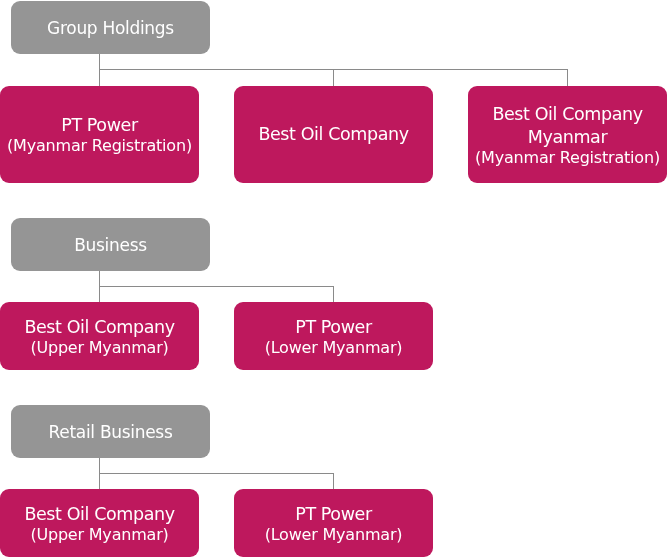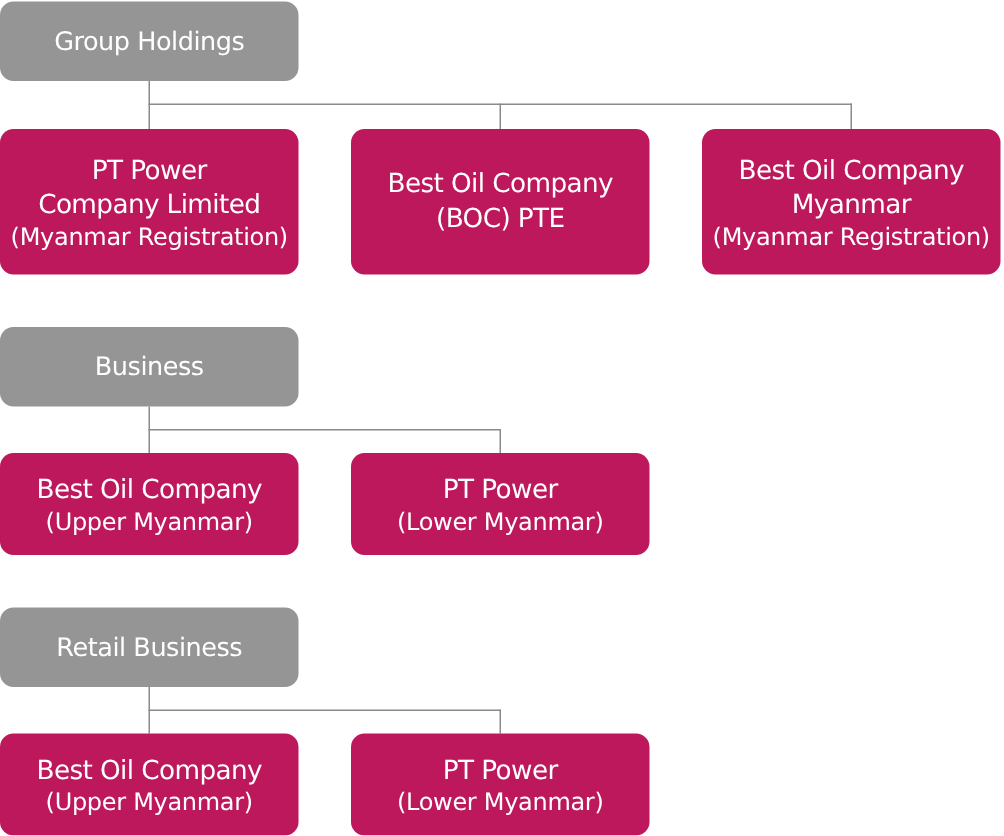--- a/index.html
+++ b/index.html
@@ -1,45 +1,43 @@
 <!DOCTYPE html>
 <html><head>
 <meta charset="utf-8">
 <style>
   html, body { margin: 0; padding: 0; background: #ffffff; }
   body { width: 669px; height: 557px; position: relative; overflow: hidden;
          font-family: "DejaVu Sans", sans-serif; }
   .box { position: absolute; border-radius: 9px; color: #ffffff; display: flex;
          flex-direction: column; align-items: center; justify-content: center;
          text-align: center; box-sizing: border-box; }
-  .head { background: #959595; width: 199px; height: 53px; left: 0; font-size: 17px; letter-spacing: -0.3px; }
+  .head { background: #959595; width: 199px; height: 53px; left: 11px; font-size: 17px; letter-spacing: -0.3px; }
   .child { background: #be185d; width: 199px; }
   .name { font-size: 17.5px; line-height: 23px; letter-spacing: -0.4px; }
   .sub { font-size: 16px; line-height: 18px; letter-spacing: -0.2px; }
   .line { position: absolute; background: #8a8a8a; }
 </style>
 </head>
 <body>
 
 <div class="box head" style="top:1px;">
   <span>Group Holdings</span>
 </div>
 <div class="line" style="left:99px; top:54px; width:1px; height:32px;"></div>
 <div class="line" style="left:99px; top:69px; width:469px; height:1px;"></div>
 <div class="line" style="left:333px; top:69px; width:1px; height:17px;"></div>
 <div class="line" style="left:567px; top:69px; width:1px; height:17px;"></div>
 
 <div class="box child" style="left:0; top:86px; height:97px;">
   <span class="name">PT Power</span>
-  <span class="name">Company Limited</span>
   <span class="sub">(Myanmar Registration)</span>
 </div>
 <div class="box child" style="left:234px; top:86px; height:97px;">
   <span class="name">Best Oil Company</span>
-  <span class="name">(BOC) PTE</span>
 </div>
 <div class="box child" style="left:468px; top:86px; height:97px;">
   <span class="name">Best Oil Company</span>
   <span class="name">Myanmar</span>
   <span class="sub">(Myanmar Registration)</span>
 </div>
 
 <div class="box head" style="top:218px;">
   <span>Business</span>
 </div>

